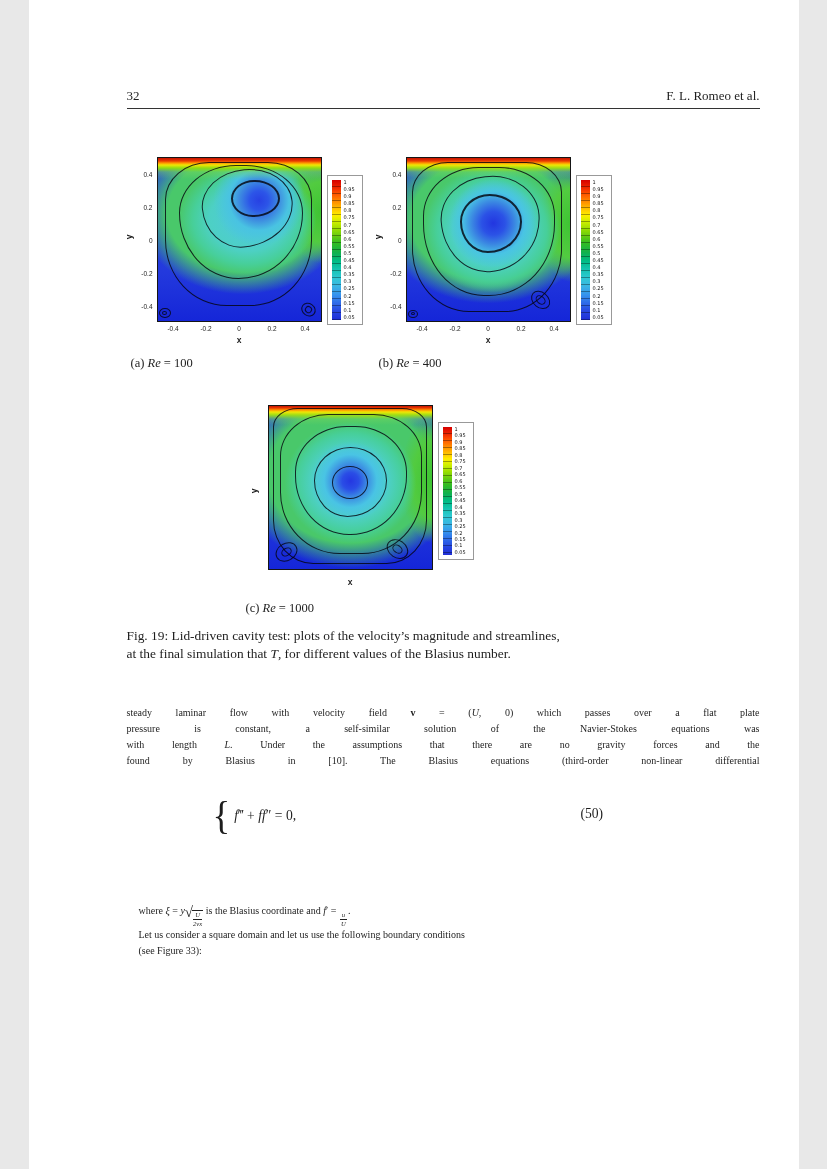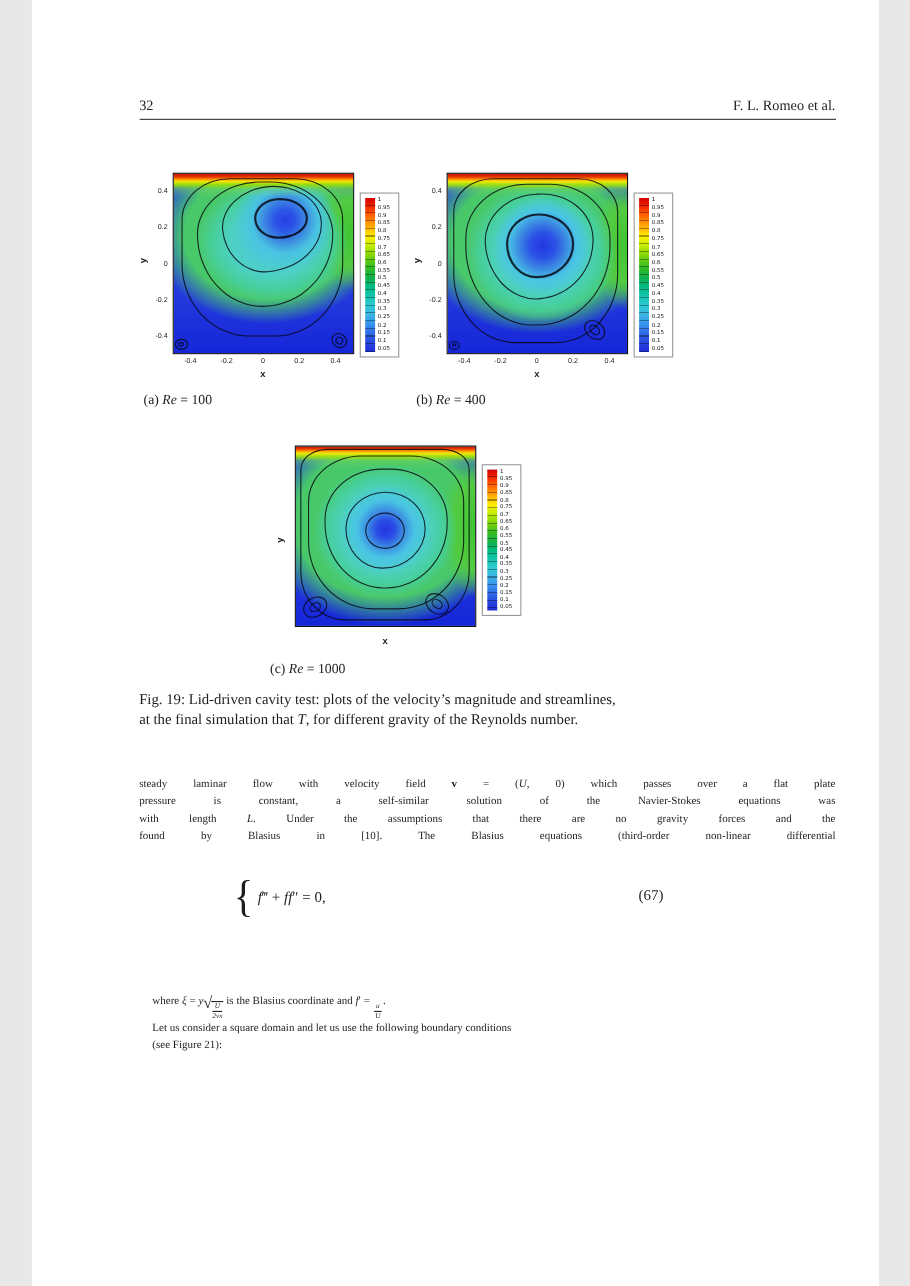--- a/index.html
+++ b/index.html
@@ -269,45 +269,45 @@
           <span>0.1</span>
           <span>0.05</span>
         </div>
     </div>
     <div class="xlabel" style="top:179px;">x</div>
   </div>
   <div class="subcap" style="left:217px; top:601px;"><span>(c) </span><span class="i">Re</span><span> = 1000</span></div>
 
   <div class="figcaption">
     <div><span>Fig. 19: Lid-driven cavity test: plots of the velocity’s magnitude and streamlines,</span></div>
-    <div><span>at the final simulation that </span><span class="i">T</span><span>, for different gravity of the Reynolds number.</span></div>
+    <div><span>at the final simulation that </span><span class="i">T</span><span>, for different values of the Blasius number.</span></div>
   </div>
 
   <div class="para" style="top:705px;">
     <div class="jline"><span>steady laminar flow with velocity field </span><span class="b">v</span><span> = (</span><span class="i">U</span><span>, 0) which passes over a flat plate</span></div>
     <div class="jline"><span>pressure is constant, a self-similar solution of the Navier-Stokes equations was</span></div>
     <div class="jline"><span>with length </span><span class="i">L</span><span>. Under the assumptions that there are no gravity forces and the</span></div>
     <div class="jline"><span>found by Blasius in [10]. The Blasius equations (third-order non-linear differential</span></div>
   </div>
 
   <div class="equation">
     <div class="cases">
       <span class="brace">{</span>
       <div class="case-lines">
         <div><span class="i">f</span><span>‴ + </span><span class="i">ff</span><span>″ = 0,</span></div>
       </div>
     </div>
-    <span class="eqnum">(67)</span>
+    <span class="eqnum">(50)</span>
   </div>
 
   <div class="para" style="top:898px;margin-left:12px;">
     <div class="p2l1"><span>where </span><span class="i">ξ</span><span> = </span><span class="i">y</span><span class="rad">√</span><span class="frac ol">
           <span class="fn">U</span>
           <span class="fd">2νx</span>
         </span><span> is the Blasius coordinate and </span><span class="i">f</span><span>′ = </span><span class="frac">
           <span class="fn">u</span>
           <span class="fd">U</span>
         </span><span>.</span></div>
     <div><span>Let us consider a square domain and let us use the following boundary conditions</span></div>
-    <div><span>(see Figure 21):</span></div>
+    <div><span>(see Figure 33):</span></div>
   </div>
 
 </div>
 
 </body></html>

